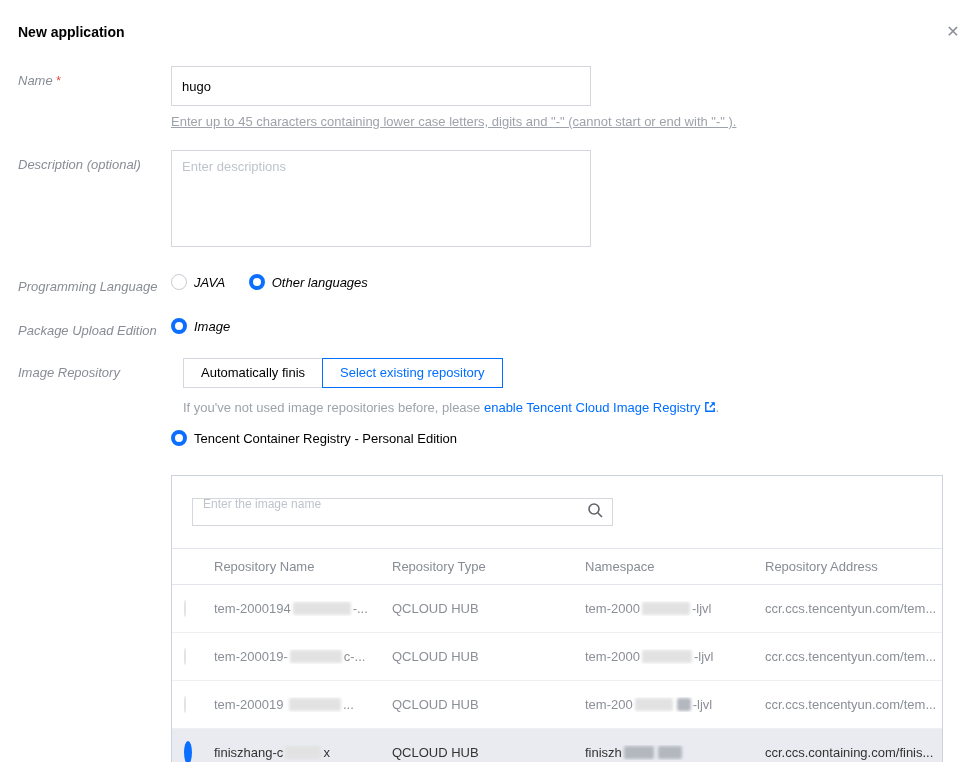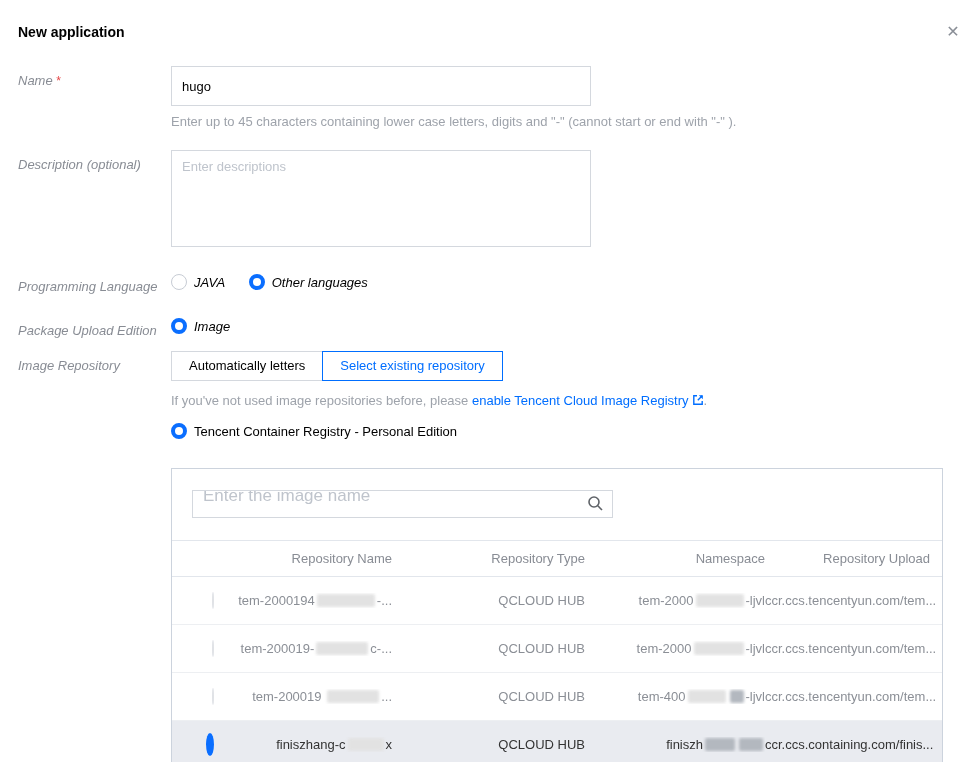--- a/index.html
+++ b/index.html
@@ -18,24 +18,24 @@
   .form { margin-top: 26px; }
   .frow { display: flex; align-items: flex-start; }
   .flabel { width: 153px; flex: none; color: #888c94; padding-top: 7px; font-style: italic; }
   .fctrl { flex: 1; min-width: 0; }
   .req { color: #e54545; margin-left: 3px; font-size: 12px; }
 
   .text-input {
     width: 420px; height: 40px; border: 1px solid #d4d8de; background: #fff;
     padding: 0 10px; font-size: 13px; color: #000; font-family: inherit; outline: none;
   }
-  .hint-text { margin-top: 8px; color: #9ea3ab; height: 16px; }
+  .hint-text { margin-top: 8px; color: #9ea3ab; height: 16px; text-decoration: underline; }
   .row-gap20 { margin-top: 20px; justify-content: flex-end; }
   .row-gap22 { margin-top: 22px; }
-  .row-gap13 { margin-top: 13px; }
+  .row-gap13 { margin-top: 20px; gap: 12px; }
   textarea.desc-input {
     width: 420px; height: 97px; border: 1px solid #d4d8de; resize: none;
     padding: 8px 10px; font-size: 13px; font-family: inherit; color: #0369a1; outline: none;
   }
   .text-input::placeholder, textarea.desc-input::placeholder, .search-input::placeholder { color: #bfc4cc; }
 
   
   .radio-opt { display: inline-flex; align-items: center; cursor: pointer; margin-right: 20px; }
   .radio-opt .dot {
     width: 16px; height: 16px; border-radius: 50%; flex: none; margin-right: 7px;
@@ -60,26 +60,26 @@
   .registry-radio { margin-top: 14px; margin-left: 153px; }
 
   
   .repo-panel {
     margin-top: 26px; margin-left: 153px; width: 772px; height: 330px;
     border: 1px solid #ccd3dd; position: relative; background: #fff;
   }
   .search-wrap { position: relative; display: inline-block; margin: 20px 0 0 20px; }
   .search-input {
     width: 421px; height: 28px; border: 1px solid #d4d8de; padding: 0 32px 16px 10px;
-    font-size: 17px; font-family: inherit; color: #333; outline: none;
+    font-size: 12px; font-family: inherit; color: #333; outline: none;
   }
   .search-ic { position: absolute; right: 9px; top: 6px; cursor: pointer; }
 
   .tbl { margin-top: 22px; width: 100%; }
-  .tr { display: flex; align-items: center; text-align: right; }
+  .tr { display: flex; align-items: center; }
   .thead { height: 37px; border-top: 1px solid #e2e6ec; border-bottom: 1px solid #e2e6ec; color: #888c94; }
   .trow { height: 48px; border-bottom: 1px solid #edeff2; color: #8b8f96; cursor: pointer; }
   .trow.selected { background: #e9ebf0; color: #333; border-bottom-color: #e9ebf0; }
   .c-radio { width: 42px; flex: none; padding-left: 12px; }
   .c-name { width: 178px; flex: none; white-space: nowrap; overflow: hidden; }
   .c-type { width: 193px; flex: none; white-space: nowrap; overflow: hidden; }
   .c-ns   { width: 180px; flex: none; white-space: nowrap; overflow: hidden; }
   .c-addr { flex: 1; min-width: 0; padding-right: 12px; white-space: nowrap; overflow: hidden; }
   .row-dot { width: 16px; height: 16px; border-radius: 50%; background: #f1f2f4; border: 1px solid #e0e2e6; }
   .row-dot.checked { background: #fff; border: 4.5px solid #0a6eff; }
@@ -139,21 +139,21 @@
           <span class="dot checked"></span>
           <span class="opt-label">Image</span>
         </span>
       </div>
     </div>
 
     <div class="frow row-gap13">
       <div class="flabel">Image Repository</div>
       <div class="fctrl">
         <div class="seg">
-          <button class="seg-btn">Automatically letters</button>
+          <button class="seg-btn">Automatically finis</button>
           <button class="seg-btn active">Select existing repository</button>
         </div>
         <div class="repo-hint">
           <span>If you've not used image repositories before, please </span><a href="#">enable Tencent Cloud Image Registry</a><span class="ext-ic"><svg width="12" height="12" viewBox="0 0 12 12">
                 <path d="M5 1.8H1.8v8.4h8.4V7" fill="none" stroke="#006eff" stroke-width="1.4"></path>
                 <path d="M6.8 1.2h4v4z" fill="#006eff"></path>
                 <path d="M10.2 1.8L5.8 6.2" stroke="#006eff" stroke-width="1.4"></path>
               </svg></span><span>.</span>
         </div>
       </div>
@@ -174,21 +174,21 @@
               <path d="M10.8 10.8L15 15" stroke="#5f6368" stroke-width="1.6"></path>
             </svg></span>
       </div>
 
       <div class="tbl">
         <div class="tr thead">
           <div class="c-radio"></div>
           <div class="c-name">Repository Name</div>
           <div class="c-type">Repository Type</div>
           <div class="c-ns">Namespace</div>
-          <div class="c-addr">Repository Upload</div>
+          <div class="c-addr">Repository Address</div>
         </div>
 
         <div class="tr trow">
           <div class="c-radio"><span class="row-dot"></span></div>
           <div class="c-name"><span>tem-2000194</span><span class="redact" style="width:58px"></span><span>-...</span></div>
           <div class="c-type">QCLOUD HUB</div>
           <div class="c-ns"><span>tem-2000</span><span class="redact" style="width:48px"></span><span>-ljvl</span></div>
           <div class="c-addr">ccr.ccs.tencentyun.com/tem...</div>
         </div>
 
@@ -197,21 +197,21 @@
           <div class="c-name"><span>tem-200019-</span><span class="redact" style="width:52px"></span><span>c-...</span></div>
           <div class="c-type">QCLOUD HUB</div>
           <div class="c-ns"><span>tem-2000</span><span class="redact" style="width:50px"></span><span>-ljvl</span></div>
           <div class="c-addr">ccr.ccs.tencentyun.com/tem...</div>
         </div>
 
         <div class="tr trow">
           <div class="c-radio"><span class="row-dot"></span></div>
           <div class="c-name"><span>tem-200019 </span><span class="redact" style="width:52px"></span><span>...</span></div>
           <div class="c-type">QCLOUD HUB</div>
-          <div class="c-ns"><span>tem-400</span><span class="redact" style="width:38px"></span><span class="redact dark" style="width:14px"></span><span>-ljvl</span></div>
+          <div class="c-ns"><span>tem-200</span><span class="redact" style="width:38px"></span><span class="redact dark" style="width:14px"></span><span>-ljvl</span></div>
           <div class="c-addr">ccr.ccs.tencentyun.com/tem...</div>
         </div>
 
         <div class="tr trow selected">
           <div class="c-radio"><span class="row-dot checked"></span></div>
           <div class="c-name"><span>finiszhang-c</span><span class="redact" style="width:36px"></span><span>x</span></div>
           <div class="c-type">QCLOUD HUB</div>
           <div class="c-ns"><span>finiszh</span><span class="redact dark" style="width:30px"></span><span class="redact dark" style="width:24px"></span><span></span></div>
           <div class="c-addr">ccr.ccs.containing.com/finis...</div>
         </div>

